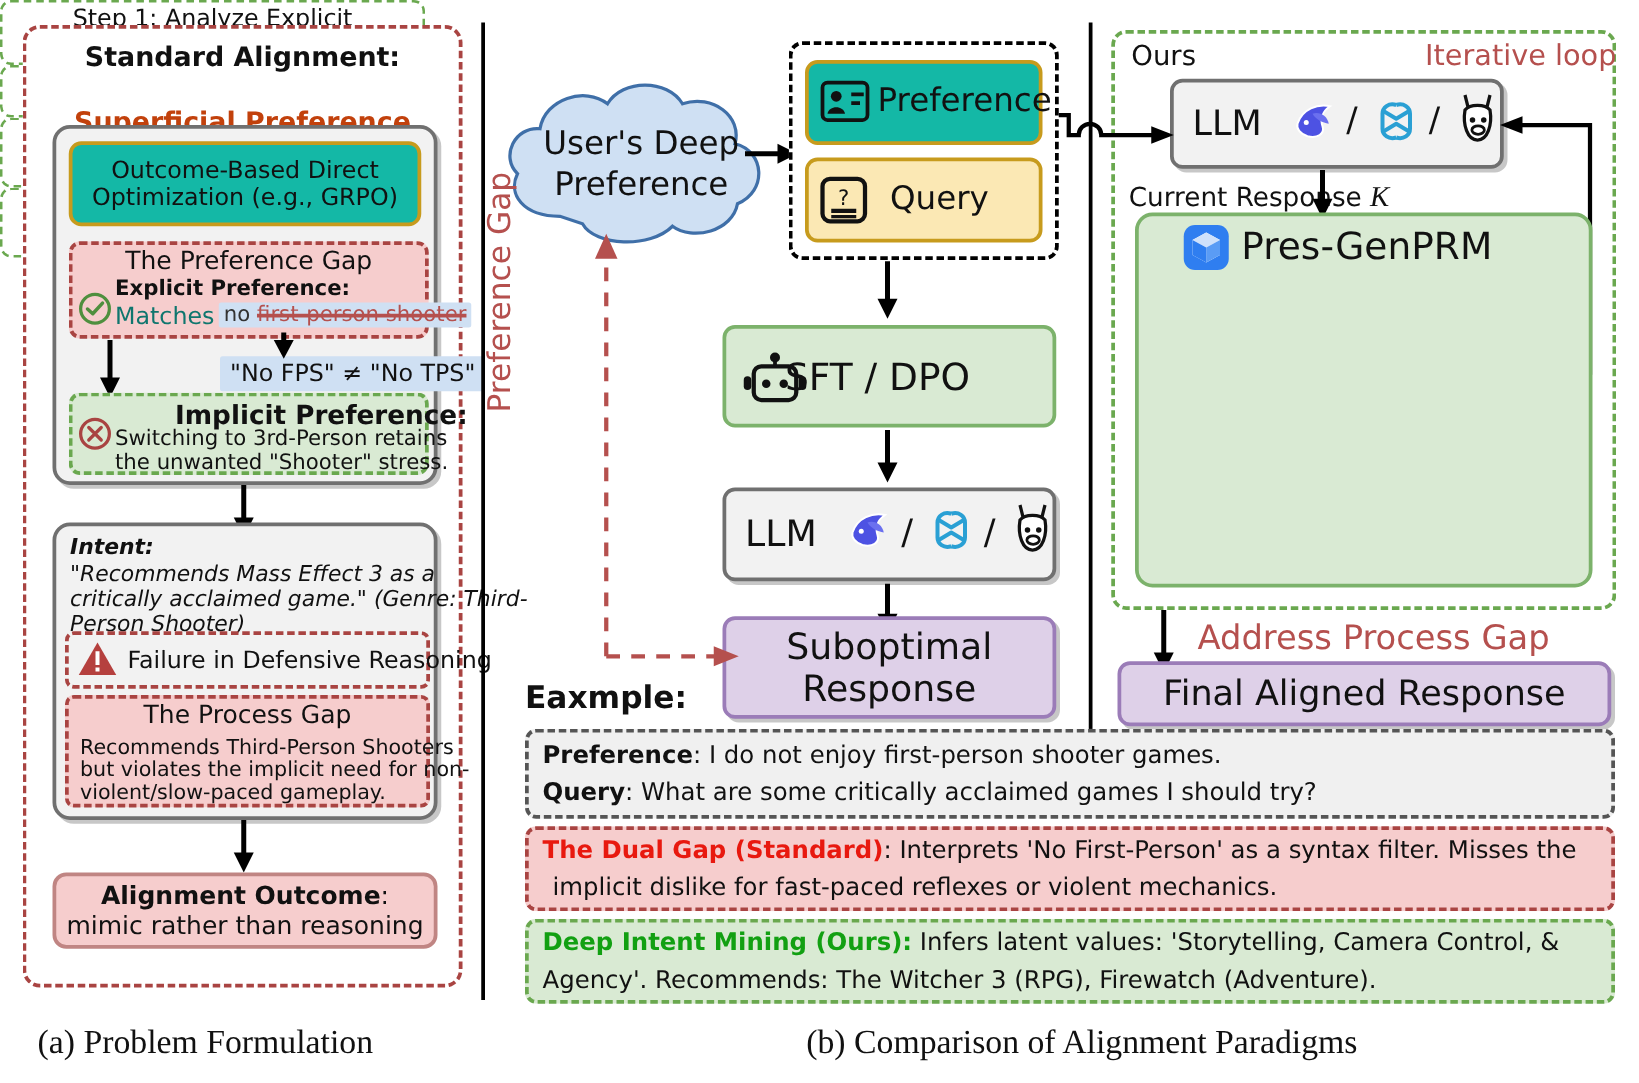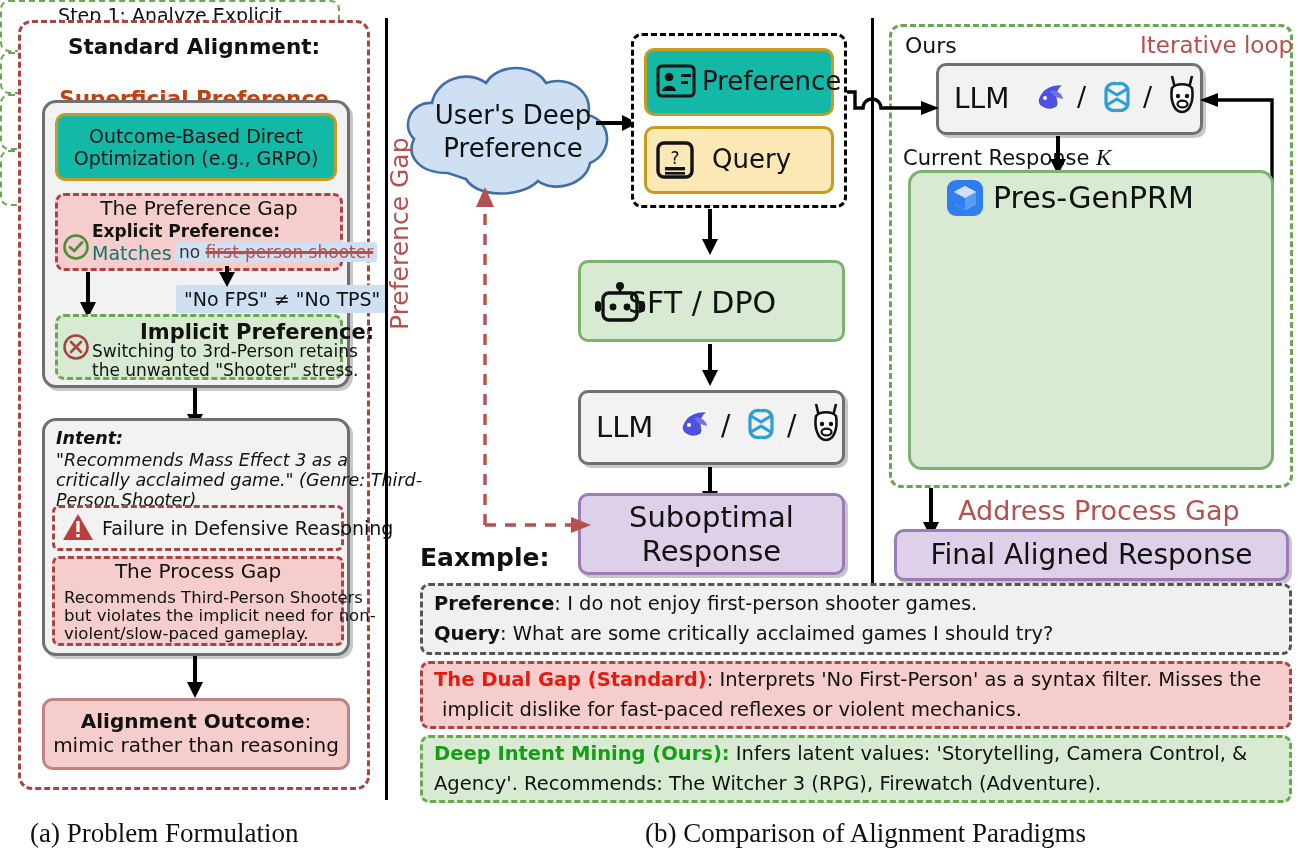--- a/index.html
+++ b/index.html
@@ -139,21 +139,21 @@
 <div class="t" style="left:52px; top:559px; width:292px; text-align:center; font-size:20px; color:#111;">The Process Gap</div>
 <div class="t" style="left:64px; top:588px; font-size:16.5px; color:#111;">Recommends Third-Person Shooters</div>
 <div class="t" style="left:64px; top:606px; font-size:16.5px; color:#111;">but violates the implicit need for non-</div>
 <div class="t" style="left:64px; top:624px; font-size:16.5px; color:#111;">violent/slow-paced gameplay.</div>
 
 <svg class="abs arrow" style="left:183px; top:656px;" width="26" height="44">
   <line x1="12" y1="0" x2="12" y2="30" stroke="#000" stroke-width="4"></line>
   <polygon points="12,42 4,26 20,26" fill="#000"></polygon>
 </svg>
 
-<div class="box rnd fill-pink" style="left:42px; top:698px; width:308px; height:72px; border:3px solid #c08583; border-radius:11px;
+<div class="box rnd fill-pink" style="left:42px; top:698px; width:308px; height:61px; border:3px solid #c08583; border-radius:11px;
             flex-direction:column; font-size:20px; color:#111;">
   <span>
     <b>Alignment Outcome</b><span>:</span>
   </span>
   <span>mimic rather than reasoning</span>
 </div>
 
 <div class="vline" style="left:385px; top:18px; height:782px;"></div>
 <div class="vline" style="left:871px; top:18px; height:570px;"></div>
 

